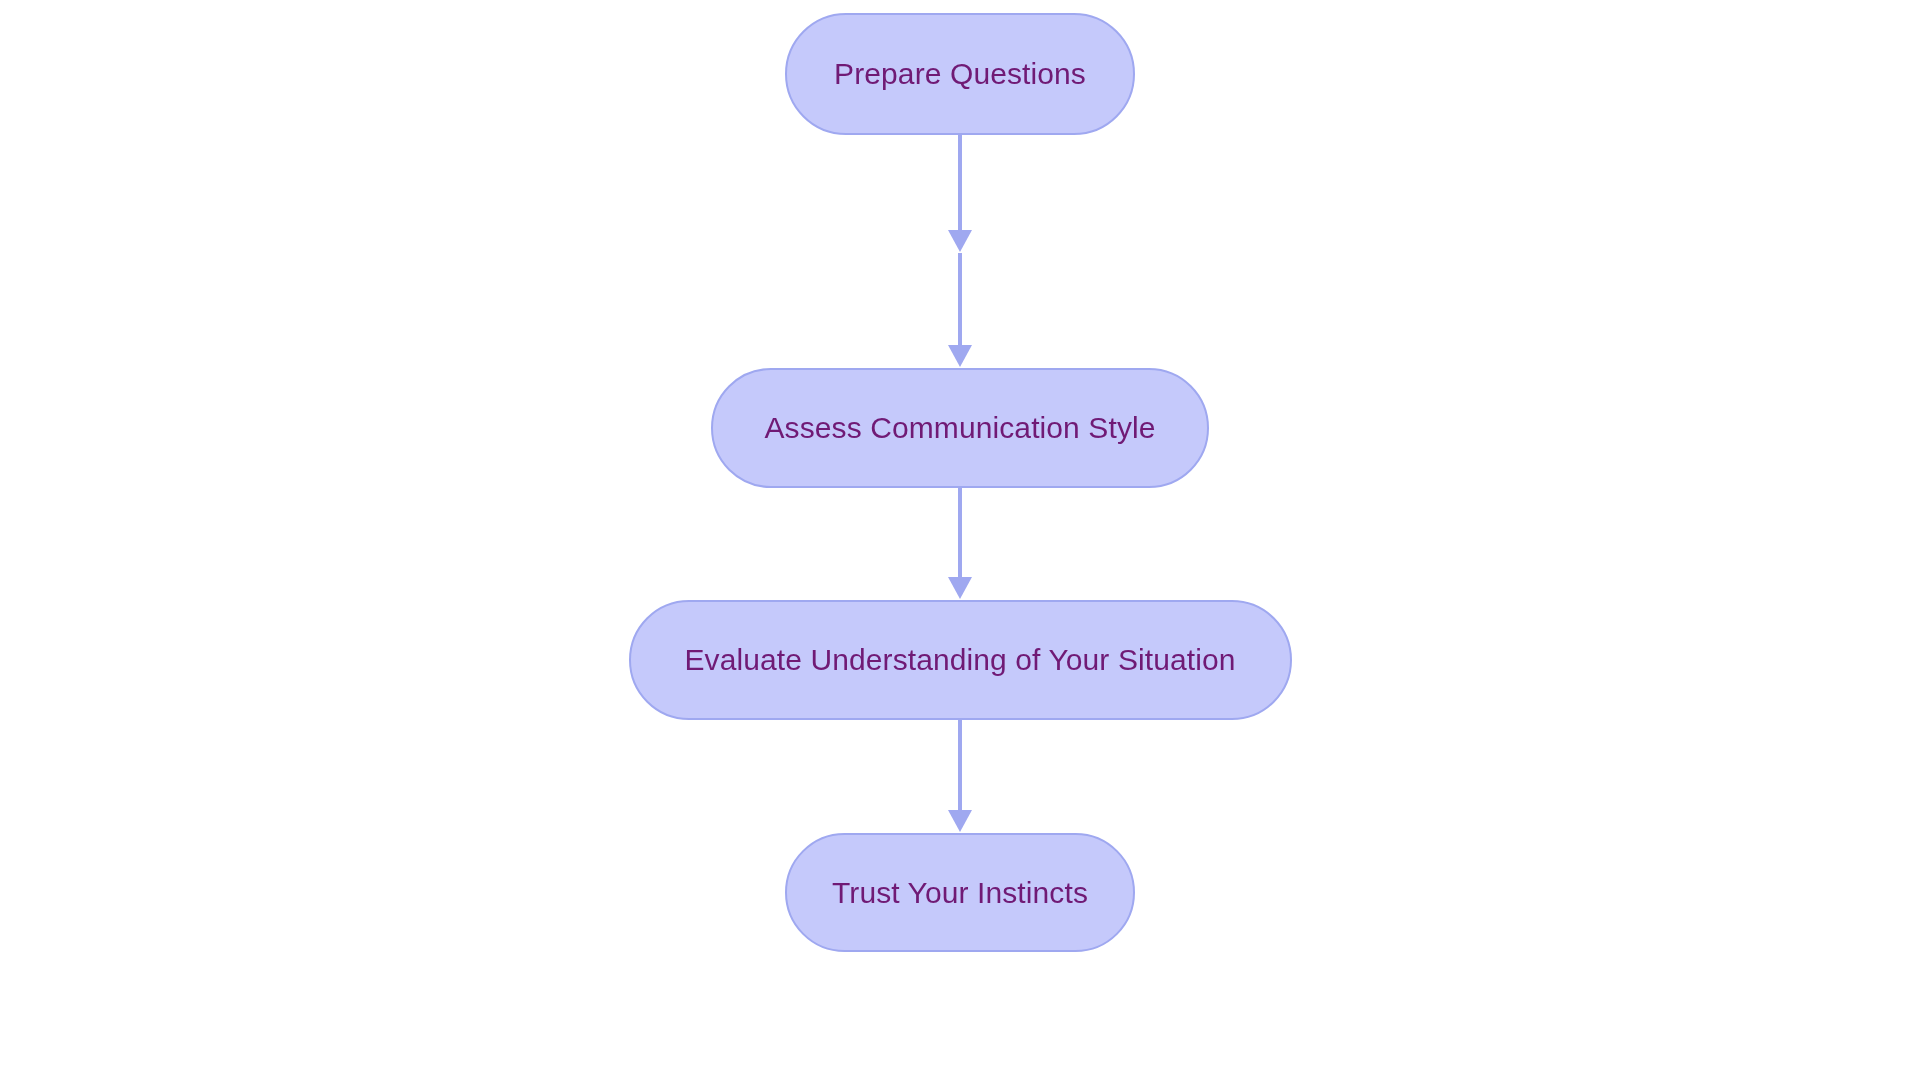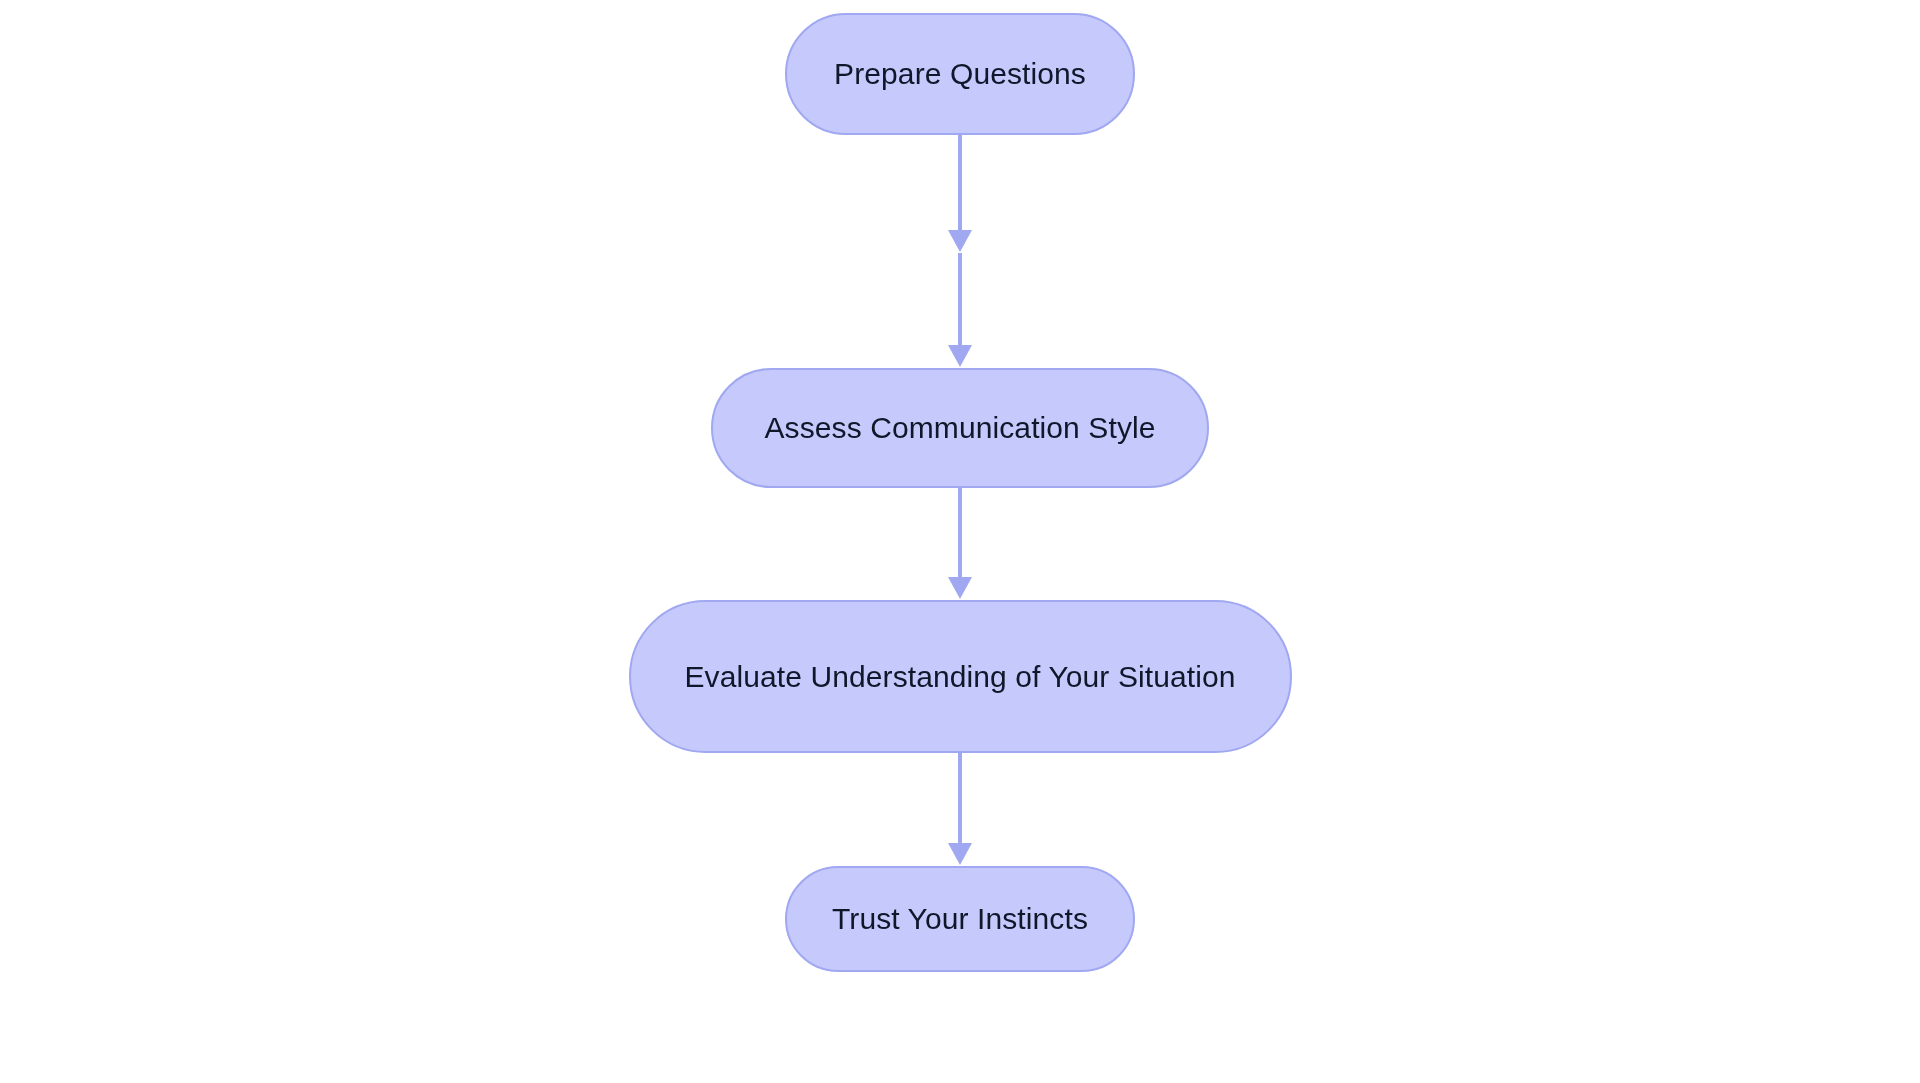--- a/index.html
+++ b/index.html
@@ -45,30 +45,30 @@
     color: #3333cc;
     font-size: 30px;
     font-weight: 400;
     letter-spacing: 0.1px;
     line-height: 1;
     white-space: nowrap;
     text-align: center;
   }
 
   .node-label {
-    color: #0f172a;
+    color: #701a75;
     padding: 0 34px;
   }
 
   
   .node-1 { width: 350px; height: 122px; margin-top: 13px; }
   .node-2 { width: 265px; height: 112px; }
   .node-3 { width: 498px; height: 120px; }
-  .node-4 { width: 663px; height: 153px; }
-  .node-5 { width: 350px; height: 106px; }
+  .node-4 { width: 663px; height: 120px; }
+  .node-5 { width: 350px; height: 119px; }
 
   
   .connector {
     position: relative;
     display: flex;
     flex-direction: column;
     align-items: center;
     justify-content: flex-start;
   }
   .connector-line {

